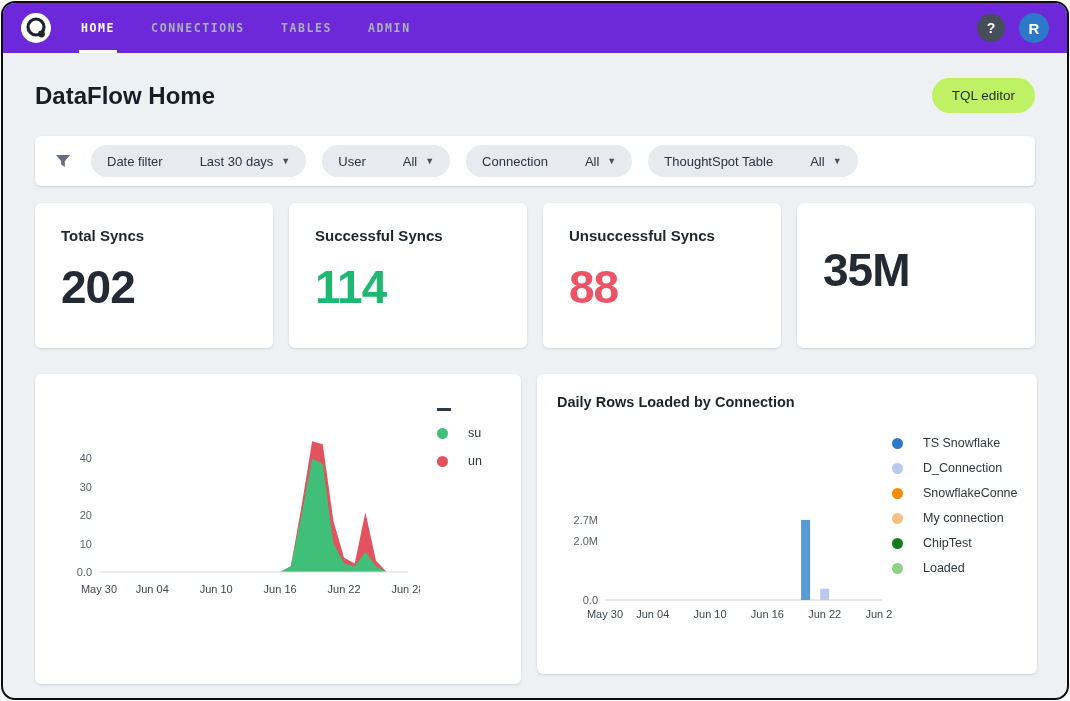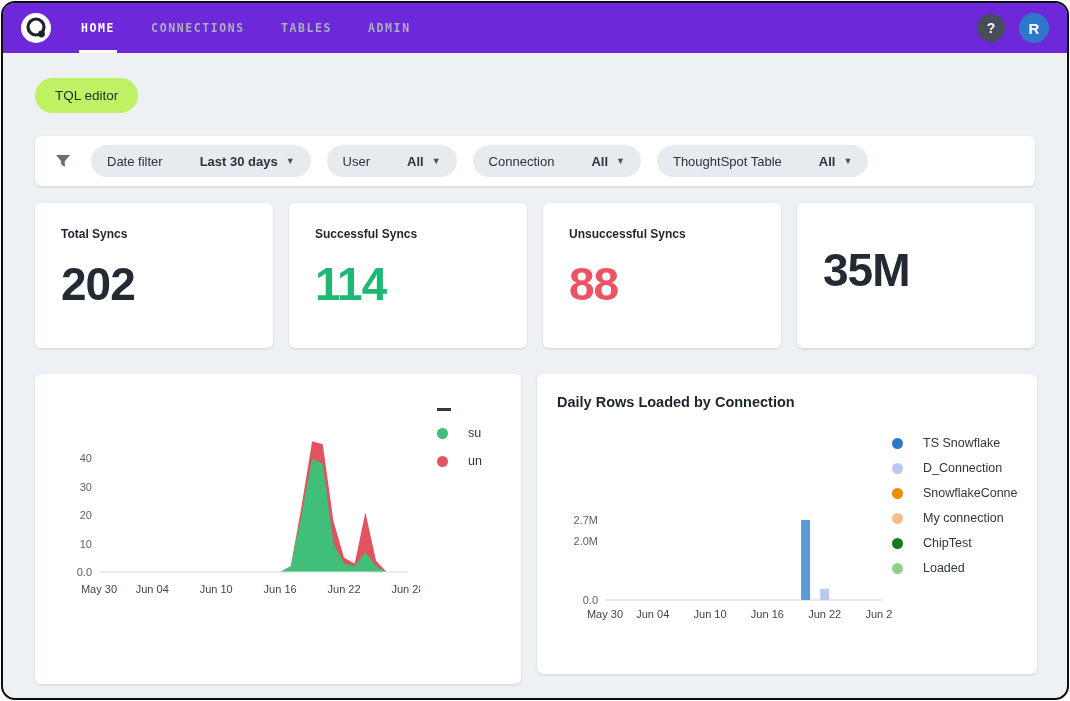--- a/index.html
+++ b/index.html
@@ -46,26 +46,26 @@
   .filter-card{
     margin-top:23px; height:50px; display:flex; align-items:center;
     gap:16px; padding:0 20px;
   }
   .funnel{ display:flex; align-items:center; margin-right:4px; }
   .pill{
     background:#e7eaee; border:none; border-radius:17px; height:32px;
     padding:0 16px; font-size:13px; color:#2c333c; cursor:pointer;
     display:flex; align-items:center; gap:5px; font-family:inherit;
   }
-  .pill b{ font-weight:700;padding-left:32px; }
+  .pill b{ font-weight:400;padding-left:32px; }
   .caret{ font-size:9px; color:#4a525c; margin-left:3px; }
   
   .kpi-row{ margin-top:17px; display:grid; grid-template-columns:repeat(4,1fr); gap:16px; }
   .kpi{ height:145px; padding:24px 26px; }
-  .kpi-label{ font-size:12px; font-weight:700; color:#1e252d; }
+  .kpi-label{ font-size:15px; font-weight:700; color:#1e252d; }
   .kpi-value{ margin-top:16px; font-size:46px; font-weight:700; letter-spacing:-1px; }
   
   .charts-row{ margin-top:26px; display:grid; grid-template-columns:486px 500px; gap:16px; align-items:start; }
   .chart-card{ padding:20px 20px; overflow:hidden; }
   .chart-card.left{ height:310px; }
   .chart-card.rightc{ height:300px; }
   .chart-title{ font-size:14.5px; font-weight:700; color:#1d242c; }
   .chart-body{ display:flex; justify-content:space-between; }
   .legend{ flex:none; overflow:hidden; }
   .legend-left{ width:64px; margin-top:14px; }
@@ -99,20 +99,21 @@
     </nav>
     <div class="topbar-right">
       <button class="help-btn">?</button>
       <button class="avatar">R</button>
     </div>
   </header>
 
   <main>
 
     <div class="title-row">
+      <h1>DataFlow Home</h1>
       <button class="tql-btn">TQL editor</button>
     </div>
 
     <div class="filter-card card">
       <span class="funnel">
         <svg width="16" height="16" viewBox="0 0 16 16">
             <path d="M1 2h14L9.8 8.2V14l-3.6-2.6V8.2L1 2z" fill="#66707c"></path>
           </svg>
       </span>
       <button class="pill">

